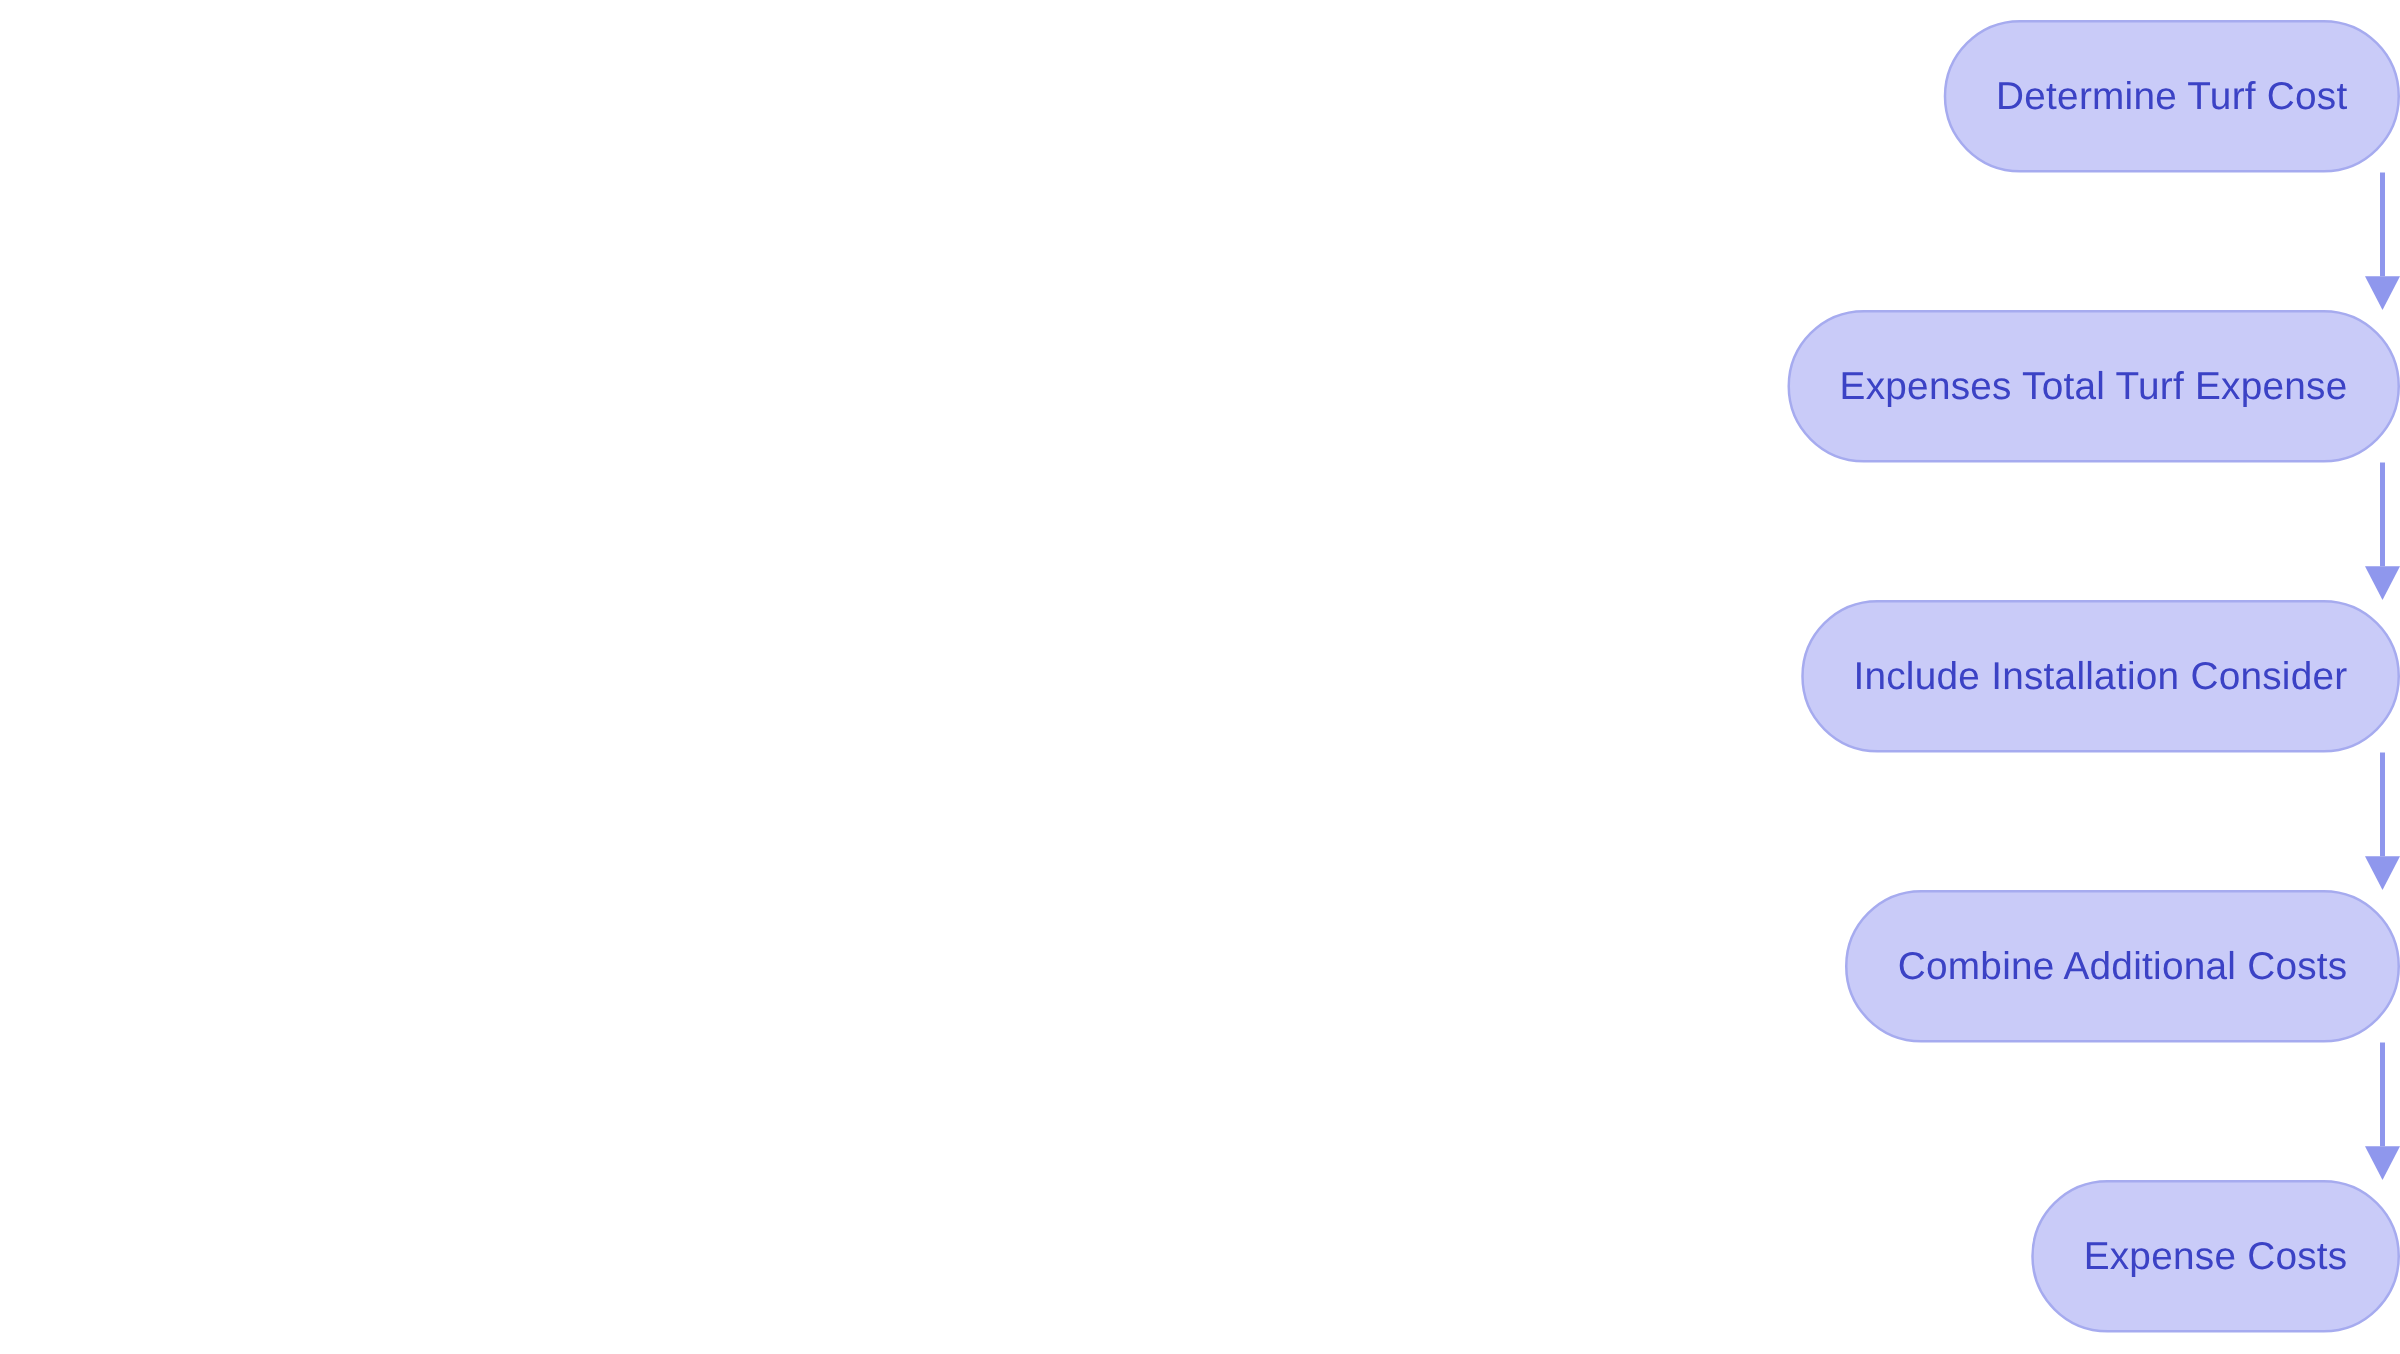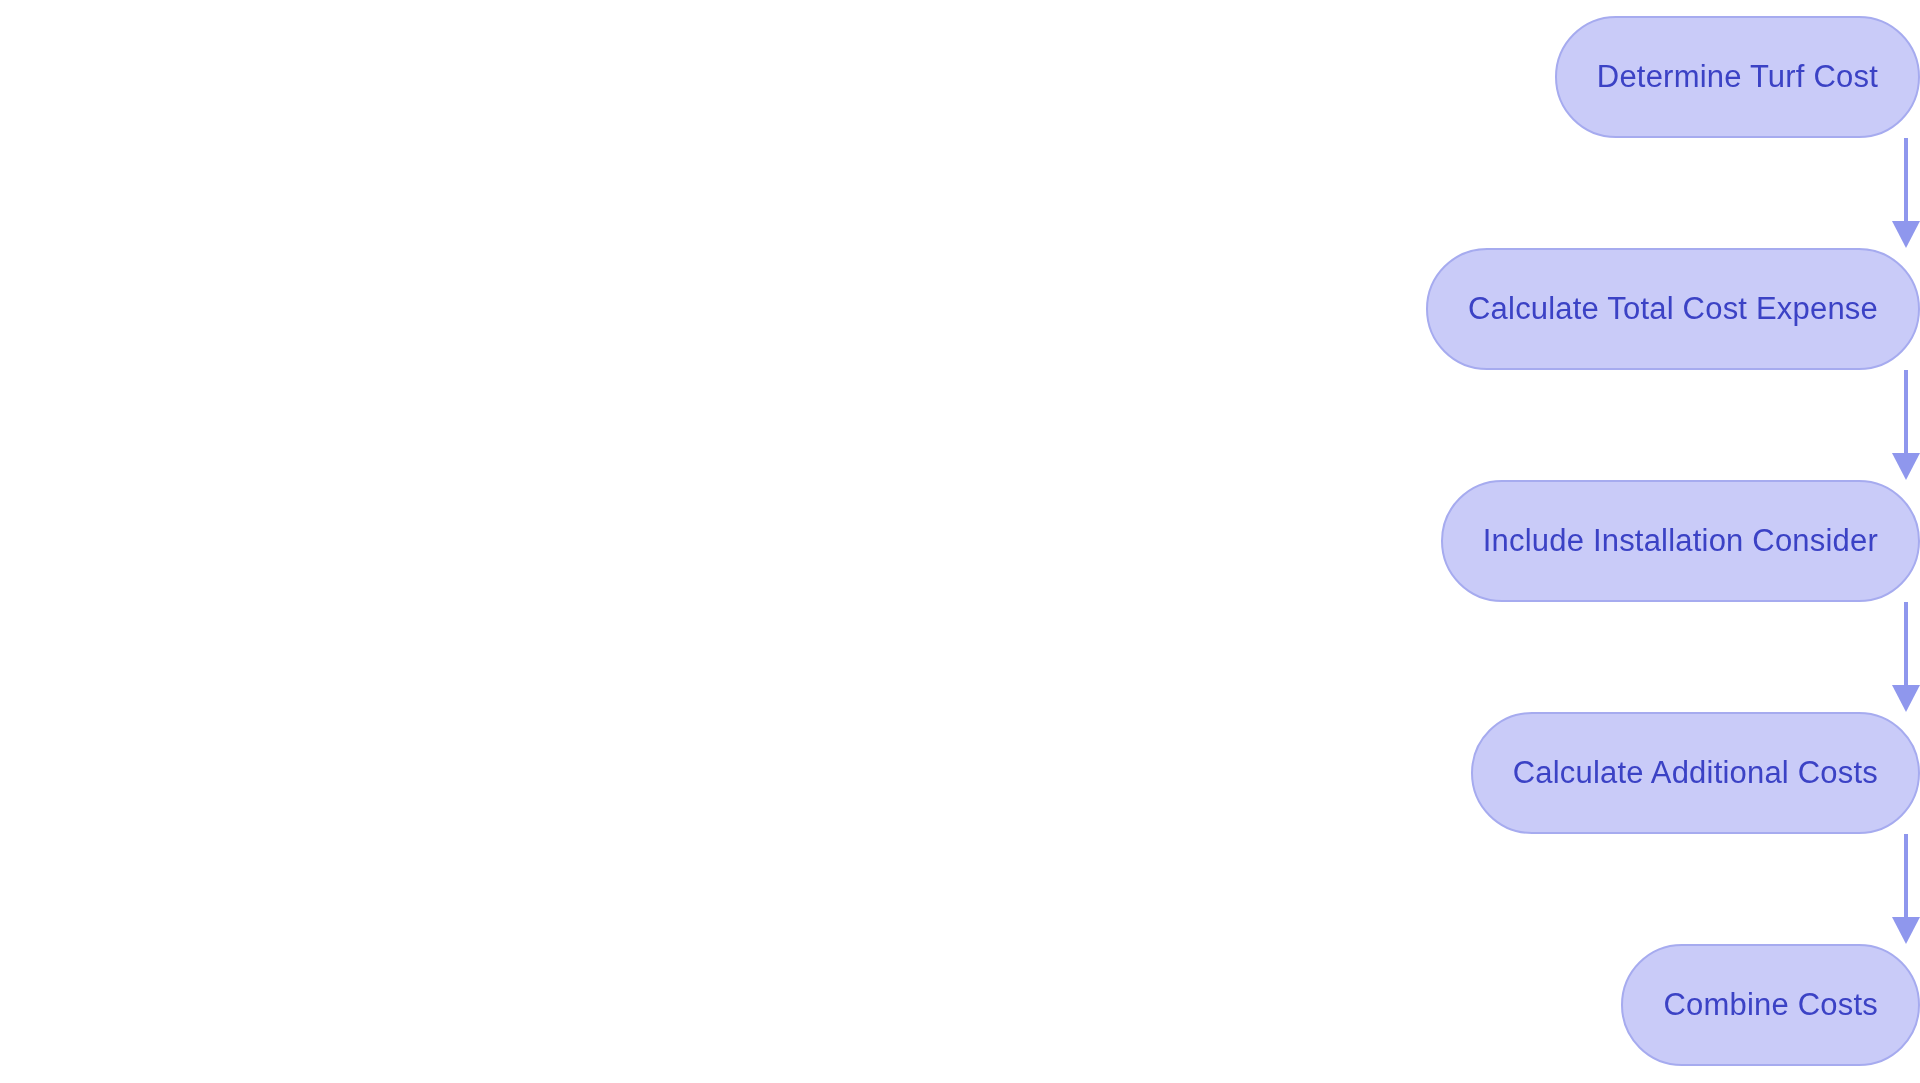--- a/index.html
+++ b/index.html
@@ -71,43 +71,43 @@
   <div class="flow-node">
     <span class="node-label">Determine Turf Cost</span>
   </div>
 
   <div class="flow-arrow">
     <div class="arrow-line"></div>
     <div class="arrow-head"></div>
   </div>
 
   <div class="flow-node">
-    <span class="node-label">Calculate Total Cost Expense</span>
+    <span class="node-label">Expenses Total Turf Expense</span>
   </div>
 
   <div class="flow-arrow">
     <div class="arrow-line"></div>
     <div class="arrow-head"></div>
   </div>
 
   <div class="flow-node">
     <span class="node-label">Include Installation Consider</span>
   </div>
 
   <div class="flow-arrow">
     <div class="arrow-line"></div>
     <div class="arrow-head"></div>
   </div>
 
   <div class="flow-node">
-    <span class="node-label">Calculate Additional Costs</span>
+    <span class="node-label">Combine Additional Costs</span>
   </div>
 
   <div class="flow-arrow">
     <div class="arrow-line"></div>
     <div class="arrow-head"></div>
   </div>
 
   <div class="flow-node">
-    <span class="node-label">Combine Costs</span>
+    <span class="node-label">Expense Costs</span>
   </div>
 
 </div>
 
 </body></html>

